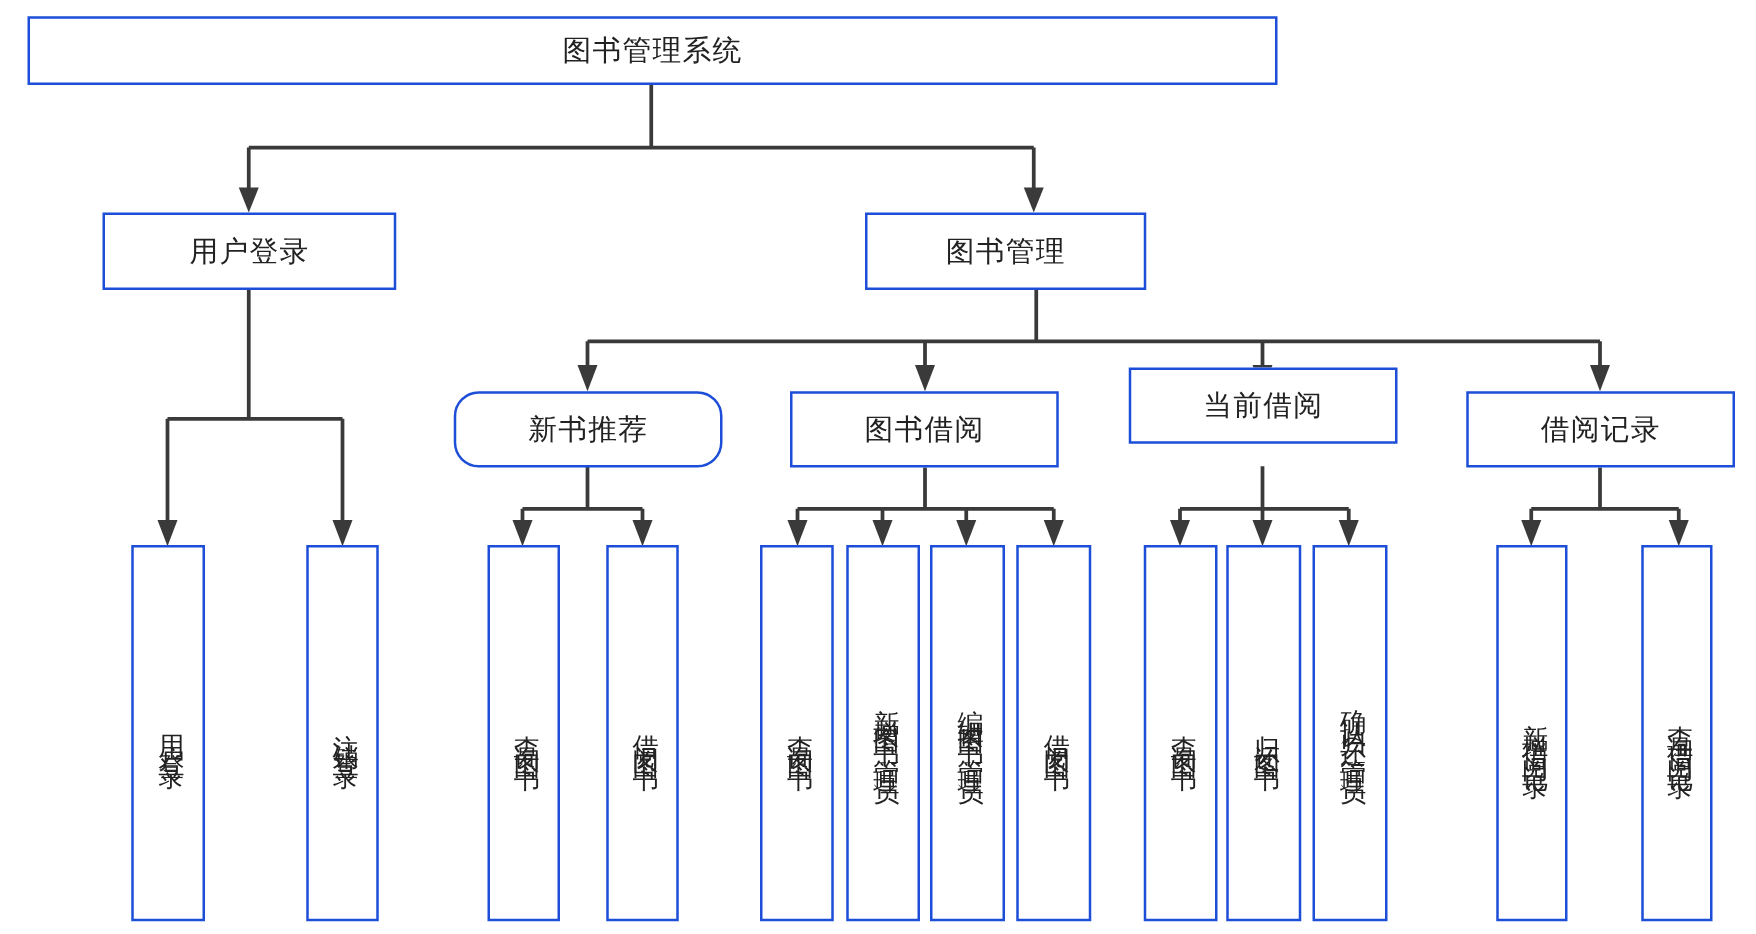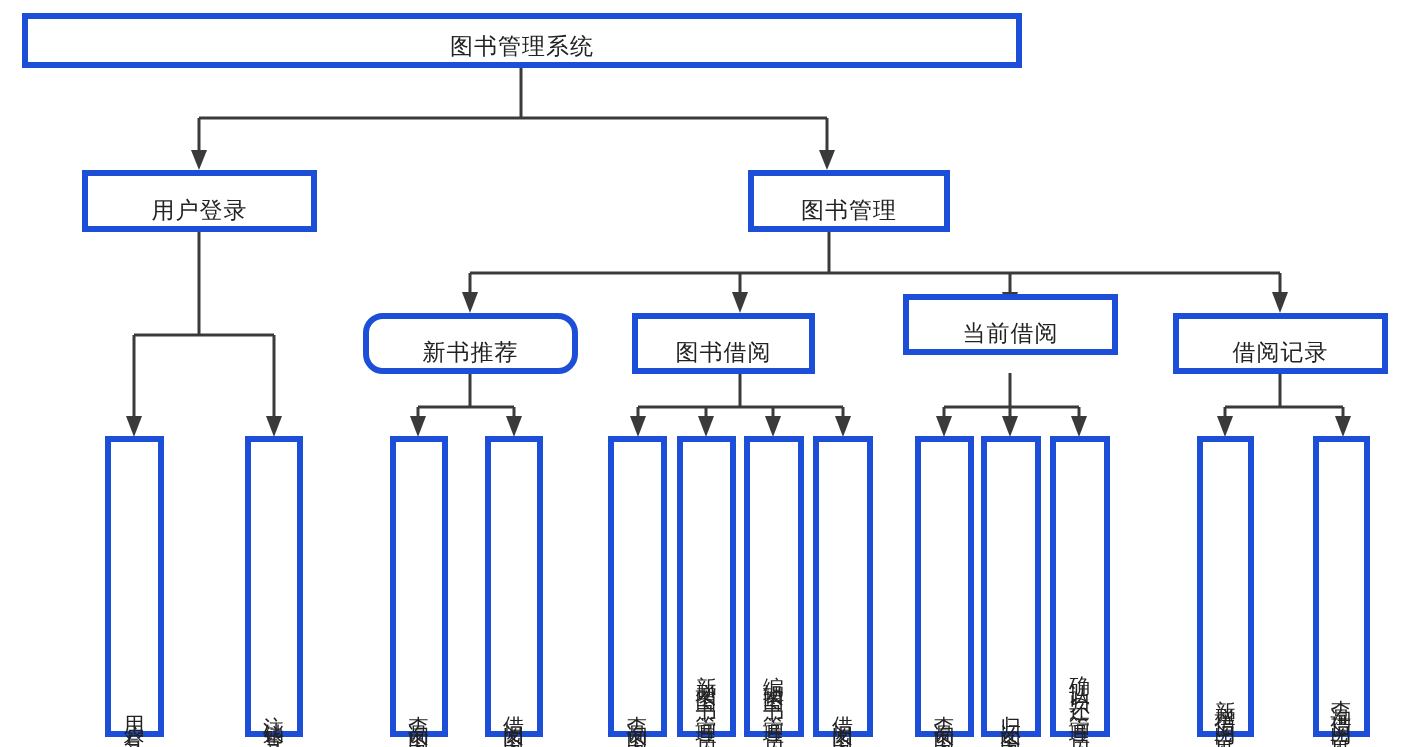--- a/index.html
+++ b/index.html
@@ -20,27 +20,28 @@
   .connectors {
     position: absolute;
     left: 0; top: 0;
     width: 1405px;
     height: 747px;
     z-index: 1;
   }
   .node {
     position: absolute;
     box-sizing: border-box;
-    border: 6px solid #1d4ed8;
+    border: 2px solid #1d4ed8;
     background: #ffffff;
     display: flex;
-    align-items: flex-end;
+    align-items: center;
     justify-content: center;
     color: #222222;
     z-index: 2;
+    font-family: Liberation Mono, monospace;
   }
   .hbox {
     font-size: 23px;
     letter-spacing: 1px;
     white-space: nowrap;
   }
   .vbox {
     width: 59px;
     top: 436px;
     height: 301px;
@@ -140,28 +141,28 @@
     </g>
   </svg>
 
   <div class="node hbox" style="left:22px; top:13px; width:1000px; height:55px;">
     <span>图书管理系统</span>
   </div>
 
   <div class="node hbox" style="left:82px; top:170px; width:235px; height:62px;">
     <span>用户登录</span>
   </div>
-  <div class="node hbox" style="left:748px; top:170px; width:202px; height:62px;">
+  <div class="node hbox" style="left:692px; top:170px; width:225px; height:62px;">
     <span>图书管理</span>
   </div>
 
   <div class="node hbox" style="left:363px; top:313px; width:215px; height:61px;border-radius:20px;">
     <span>新书推荐</span>
   </div>
-  <div class="node hbox" style="left:632px; top:313px; width:183px; height:61px;">
+  <div class="node hbox" style="left:632px; top:313px; width:215px; height:61px;">
     <span>图书借阅</span>
   </div>
   <div class="node hbox" style="left:903px; top:294px; width:215px; height:61px;">
     <span>当前借阅</span>
   </div>
   <div class="node hbox" style="left:1173px; top:313px; width:215px; height:61px;">
     <span>借阅记录</span>
   </div>
 
   <div class="node vbox" style="left:105px;">

